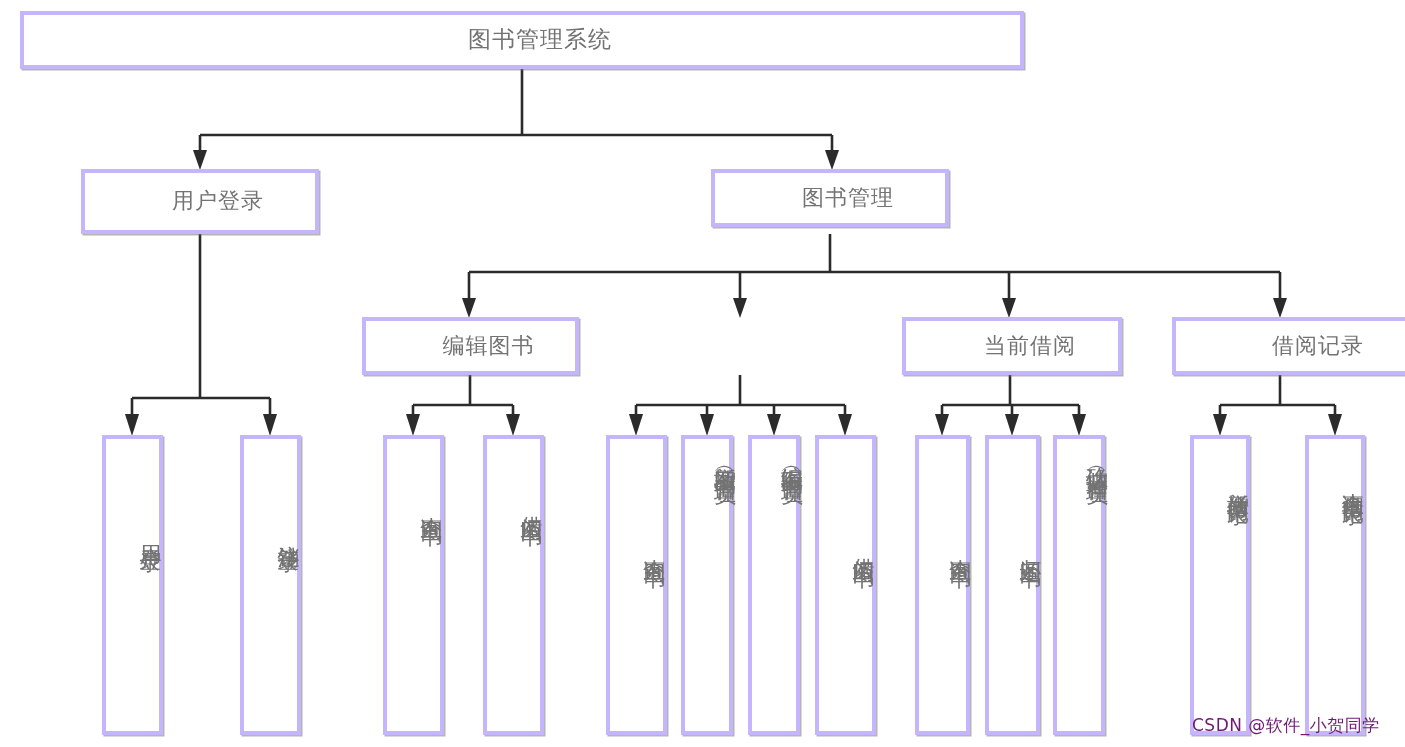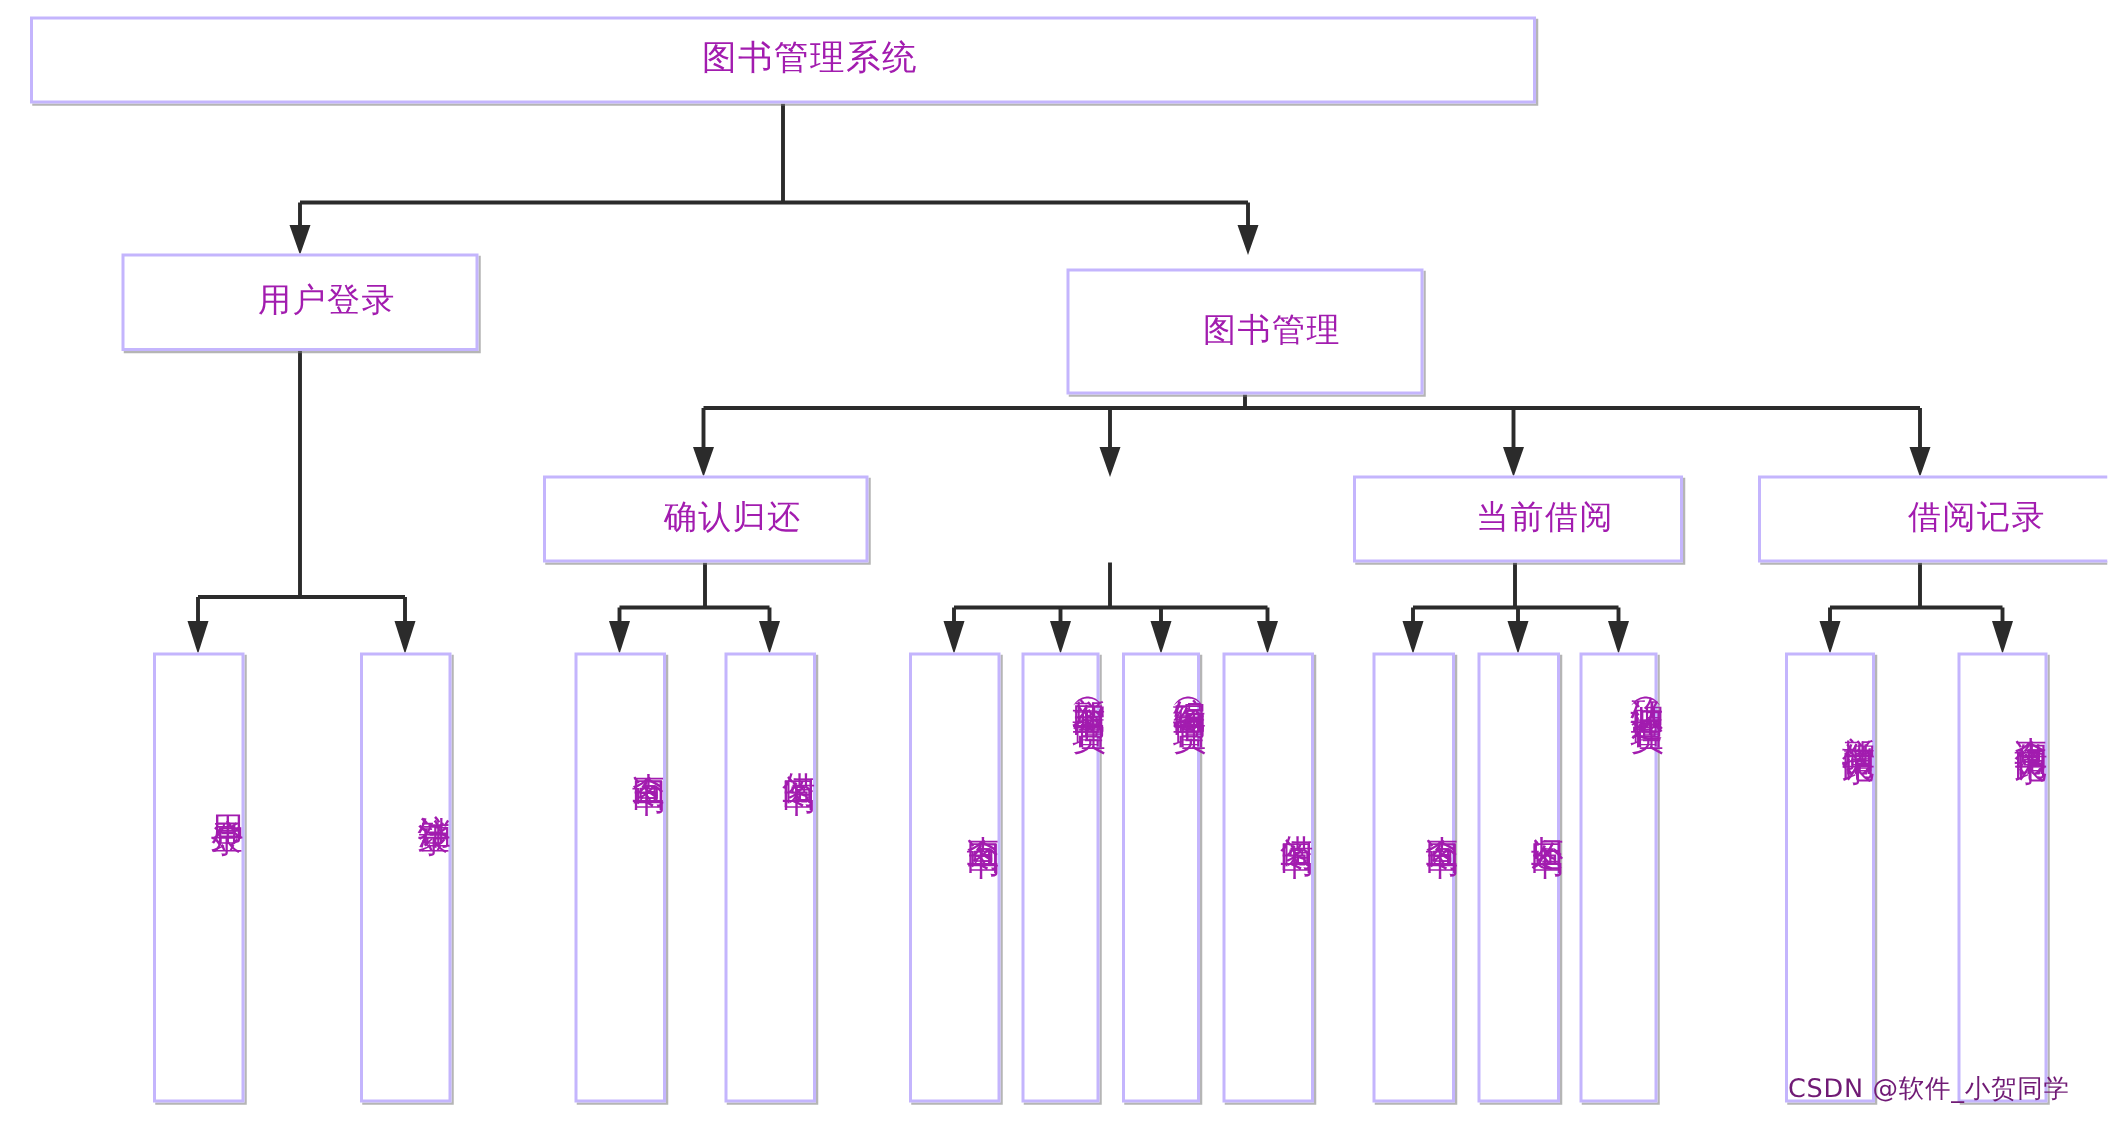--- a/index.html
+++ b/index.html
@@ -22,26 +22,26 @@
     position: absolute;
     left: 0;
     top: 0;
     width: 1405px;
     height: 747px;
   }
   .node {
     position: absolute;
     box-sizing: border-box;
     background: #ffffff;
-    border: 2px solid #c4b5fd;
+    border: 4px solid #c4b5fd;
     box-shadow: 1.5px 1.5px 0 rgba(120,120,120,0.55);
     display: flex;
     align-items: center;
     justify-content: center;
-    color: #a21caf;
+    color: #737373;
     z-index: 3;
     padding-left: 36px;
   }
   .node-h {
     font-size: 22px;
     letter-spacing: 1px;
     line-height: 1.2;
     white-space: nowrap;
   }
   .node-title {
@@ -173,26 +173,26 @@
     </g>
   </svg>
 
   <div class="node node-h node-title" style="left:20px; top:11px; width:1004px; height:58px;">
     <span>图书管理系统</span>
   </div>
 
   <div class="node node-h" style="left:81px; top:169px; width:238px; height:65px;">
     <span>用户登录</span>
   </div>
-  <div class="node node-h" style="left:711px; top:179px; width:238px; height:84px;">
+  <div class="node node-h" style="left:711px; top:169px; width:238px; height:58px;">
     <span>图书管理</span>
   </div>
 
   <div class="node node-h" style="left:362px; top:317px; width:217px; height:58px;">
-    <span>确认归还</span>
+    <span>编辑图书</span>
   </div>
   <div class="node node-h" style="left:902px; top:317px; width:220px; height:58px;">
     <span>当前借阅</span>
   </div>
   <div class="node node-h" style="left:1172px; top:317px; width:256px; height:58px;">
     <span>借阅记录</span>
   </div>
 
   <div class="node node-v" style="left:102px; top:435px; width:61px; height:300px;">
     <span class="vtext pad">用户登录</span>

